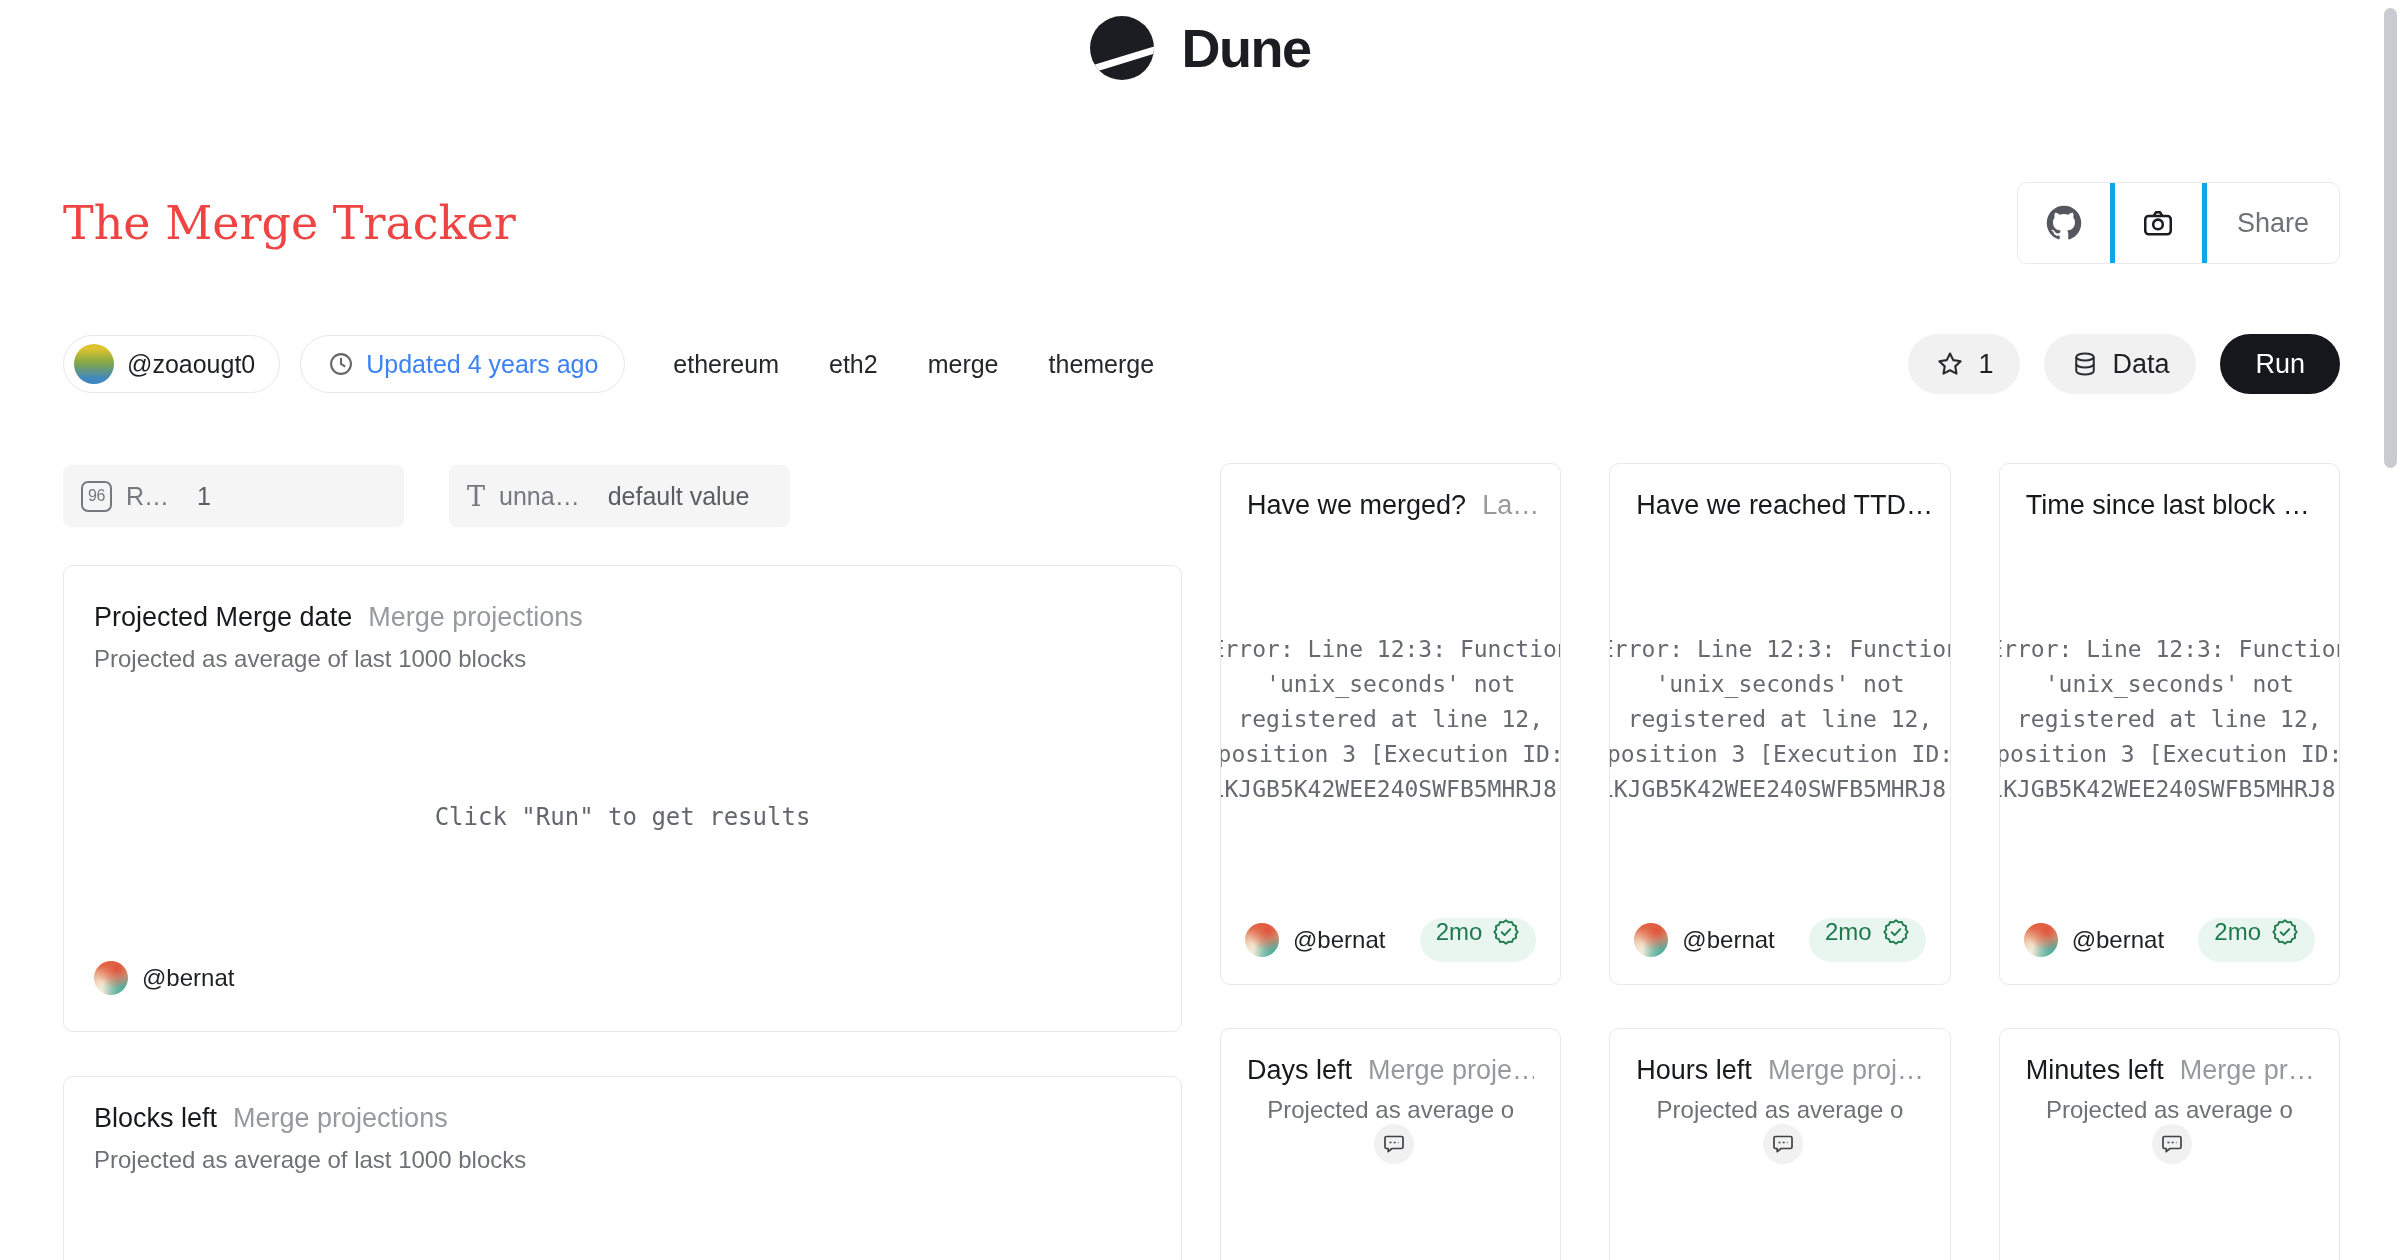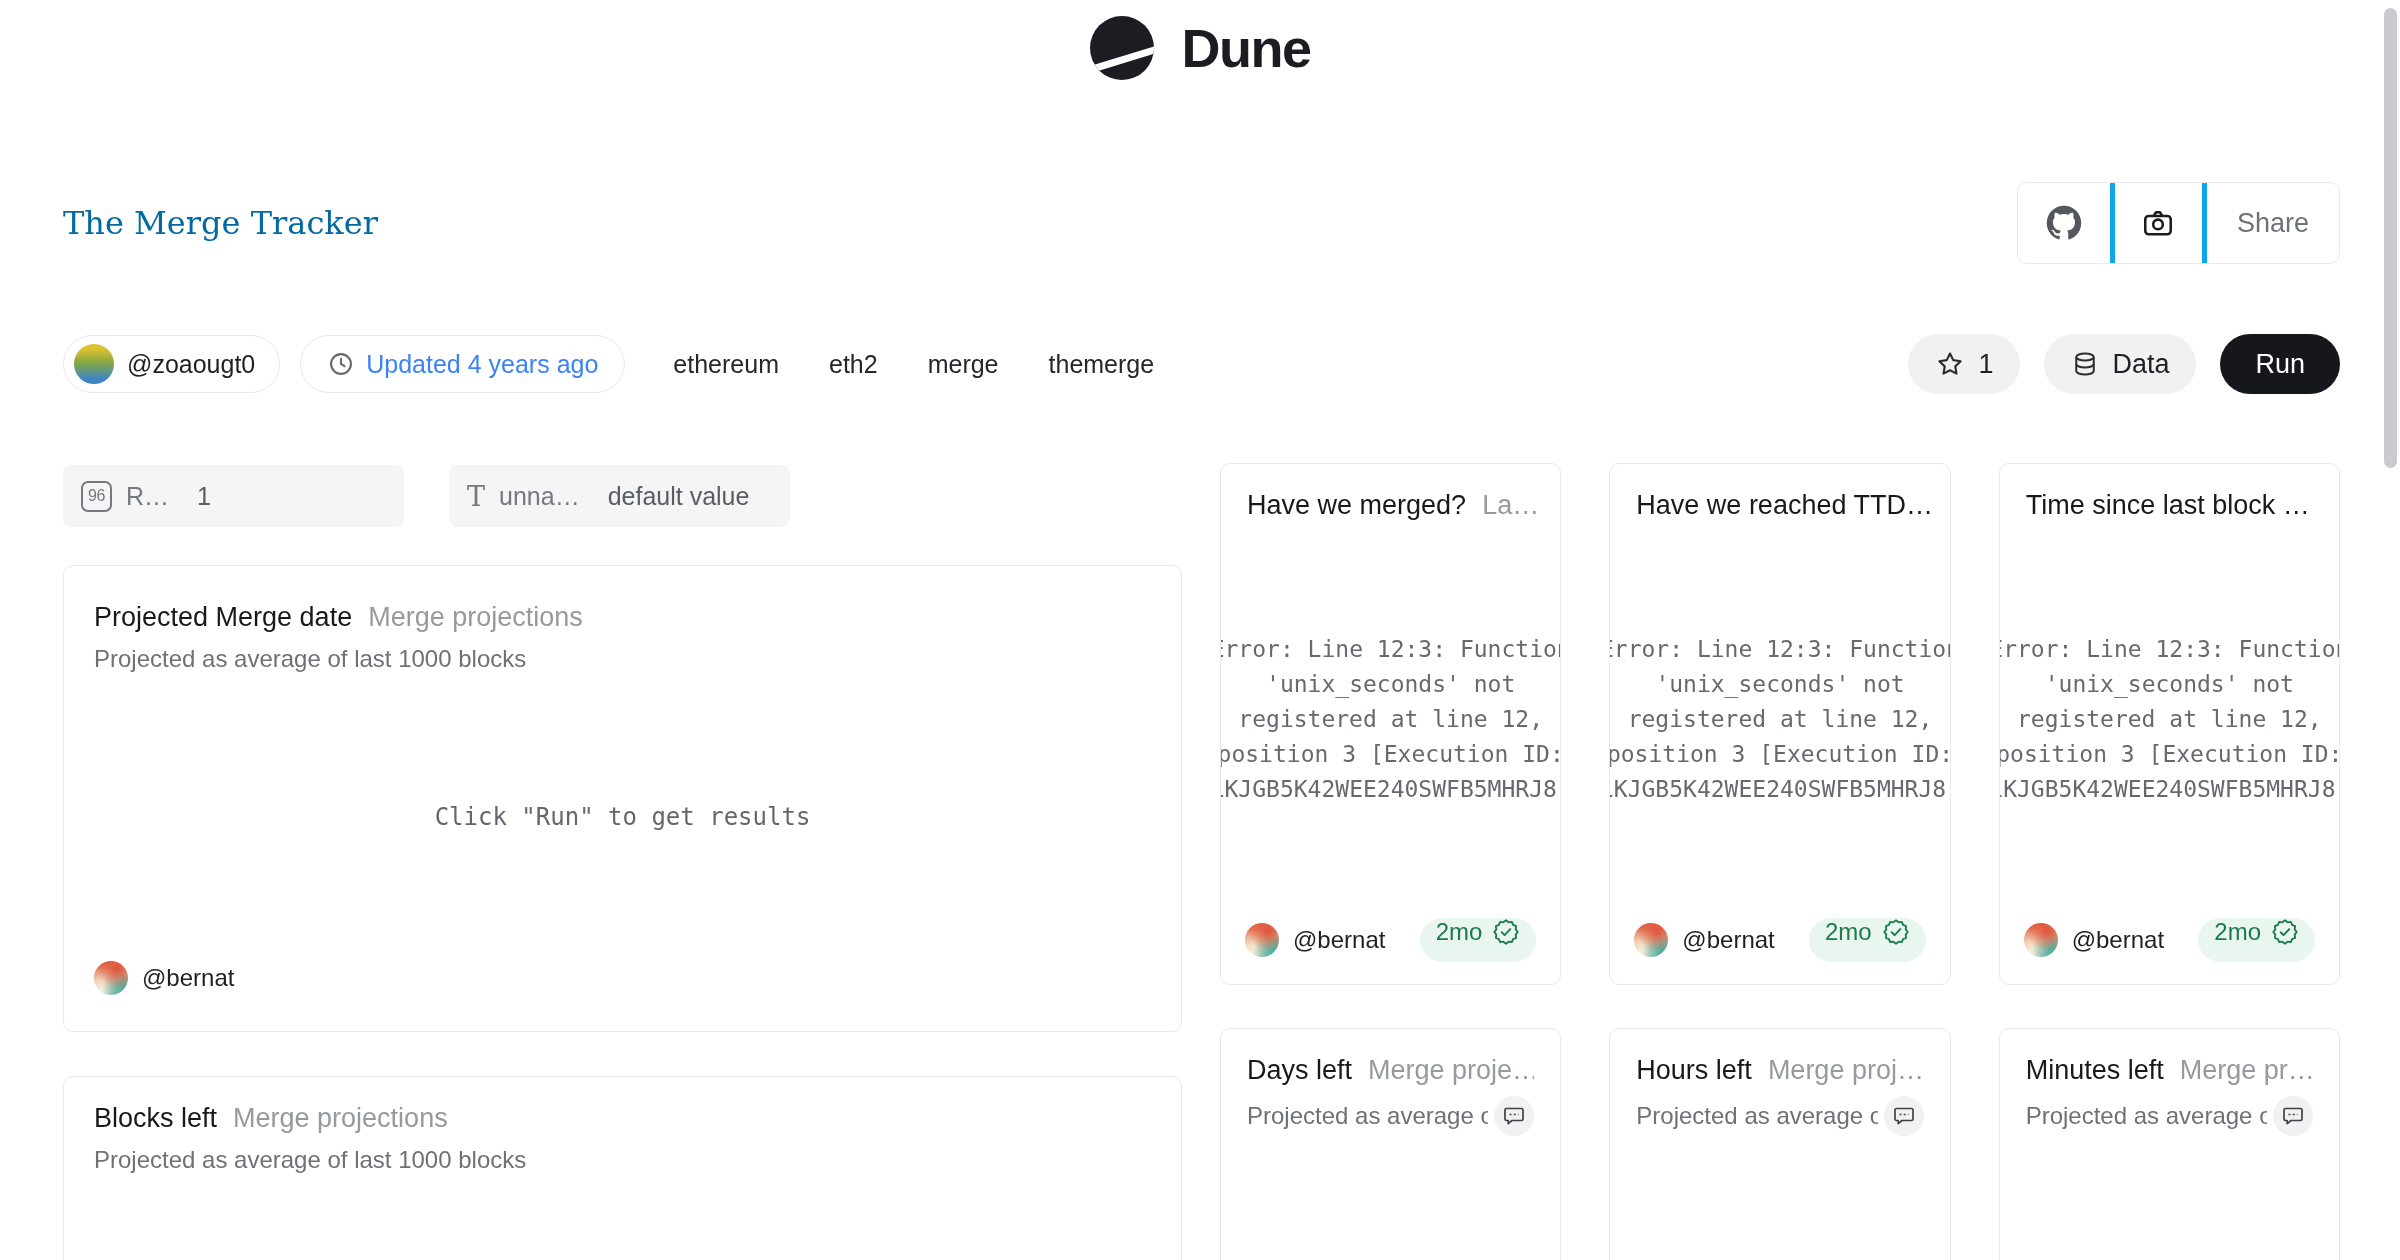--- a/index.html
+++ b/index.html
@@ -11,21 +11,21 @@
   svg { display:block; }
 
   
   .brand { position:absolute; top:16px; left:0; width:100%; display:flex; justify-content:center; align-items:center; gap:28px; }
   .brand-mark { width:64px; height:64px; border-radius:50%; background:#1c1d22; position:relative; overflow:hidden; flex:none; }
   .brand-mark::after { content:""; position:absolute; left:-12%; top:62%; width:130%; height:7px; background:#fff; transform:rotate(-17deg); }
   .brand-name { font-size:54px; font-weight:700; letter-spacing:-1.5px; color:#1c1d22; }
 
   
   .title-row { position:absolute; top:182px; left:63px; right:60px; display:flex; align-items:center; justify-content:space-between; }
-  .page-title { font-family:"DejaVu Serif","Liberation Serif",serif; font-size:32px; color:#0369a1;text-align:center; }
+  .page-title { font-family:"DejaVu Serif","Liberation Serif",serif; font-size:46px; color:#ef4444;text-align:center; }
   .share-group { display:flex; border:1px solid #e9eaec; border-radius:10px; height:82px; overflow:hidden; background:#fff; }
   .share-cell { width:92px; display:flex; align-items:center; justify-content:center; border-left:5px solid #0ea5e9; cursor:pointer; }
   .share-cell:first-child { border-left:none; }
   .share-cell.share-text { width:auto; padding:0 30px; font-size:27px; color:#6e7176; }
 
   
   .meta-row { position:absolute; top:334px; left:63px; right:60px; display:flex; align-items:center; }
   .pill { display:flex; align-items:center; gap:13px; border:1px solid #e7e8ea; border-radius:999px; height:58px; padding:0 24px 0 10px; background:#fff; }
   .avatar { border-radius:50%; flex:none; }
   .av-z { width:40px; height:40px; background:linear-gradient(180deg,#ddc32f 12%,#86a844 46%,#3f87c0 86%); }
@@ -68,21 +68,21 @@
   .cards-row { display:grid; grid-template-columns:repeat(3,1fr); gap:48px; }
   .counter-card { height:522px; display:flex; flex-direction:column; overflow:hidden; padding:26px 0 22px; }
   .counter-card .card-title-row { padding:0 26px; }
   .error-wrap { flex:1; display:flex; align-items:center; justify-content:center; overflow:hidden; }
   .error-text { font-family:"DejaVu Sans Mono","Liberation Mono",monospace; font-size:23px; line-height:35px; color:#66696f; white-space:pre; text-align:center; flex:none; }
   .counter-footer { display:flex; align-items:center; gap:14px; padding:0 24px; }
   .badge { margin-left:auto; display:flex; align-items:flex-start; gap:10px; background:#e9f6ef; color:#1d7a4c; border-radius:999px; height:44px; padding:0 16px; font-size:24px; font-weight:500; }
 
   .cards-row2 { margin-top:43px; }
   .bottom-card { height:280px; padding:26px; overflow:hidden; }
-  .bottom-sub-row { margin-top:10px; display:flex; align-items:center; }
+  .bottom-sub-row { margin-top:10px; display:flex; align-items:center;flex-direction:column; }
   .bottom-sub { font-size:24px; color:#6e7176; white-space:nowrap; overflow:hidden; flex:1; }
   .comment-btn { width:40px; height:40px; border-radius:50%; background:#f1f1f2; display:flex; align-items:center; justify-content:center; flex:none; margin-left:6px; cursor:pointer; }
 
   .scroll-thumb { position:absolute; right:3px; top:8px; width:13px; height:460px; border-radius:7px; background:#c9cbd0; }
 </style>
 </head>
 <body>
 
 <div class="brand">
   <div class="brand-mark"></div>

